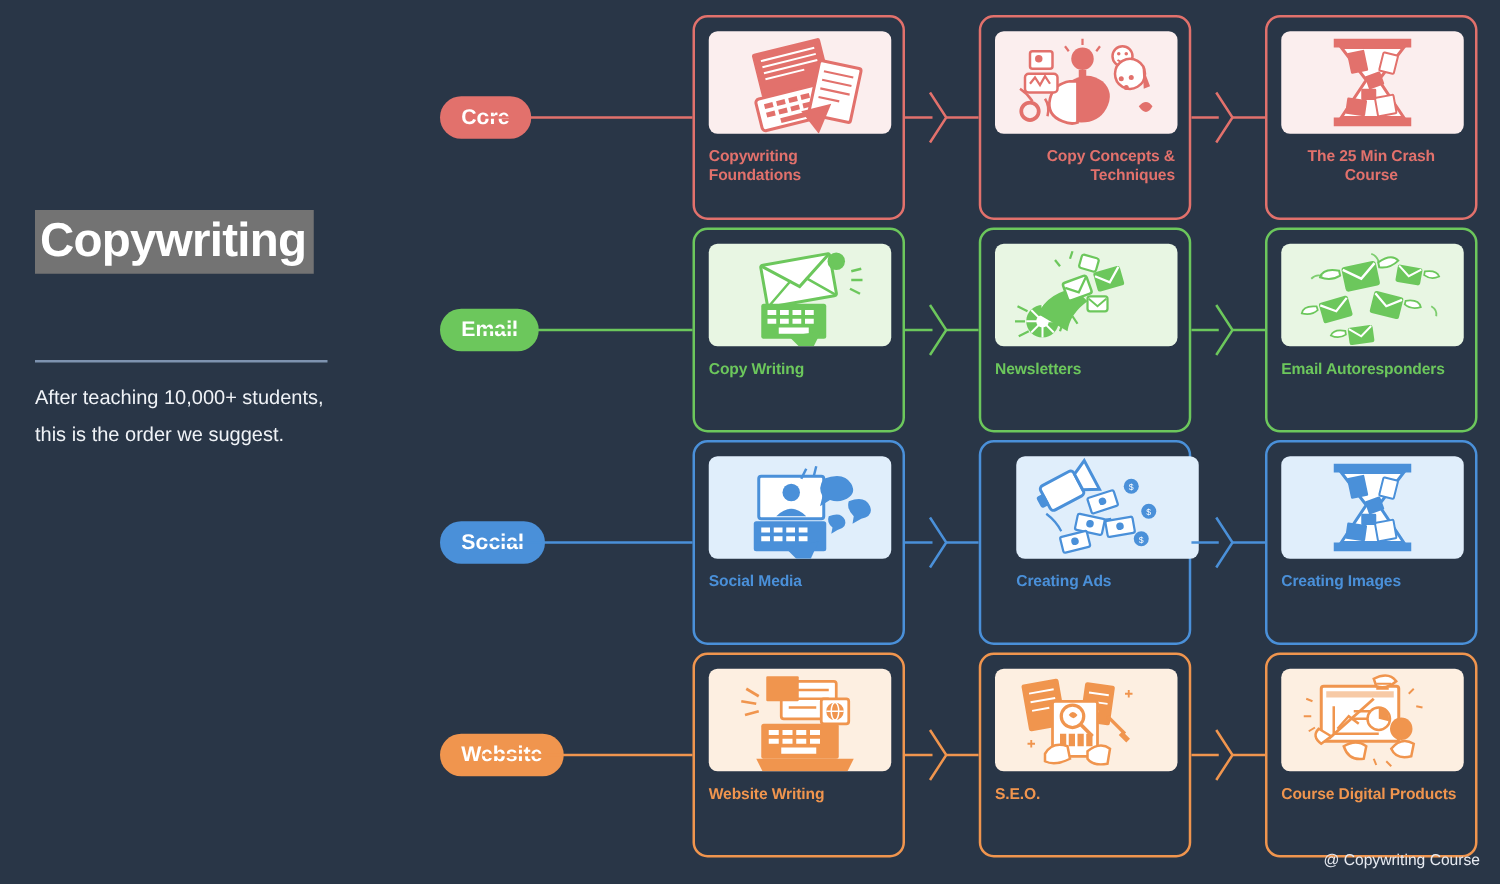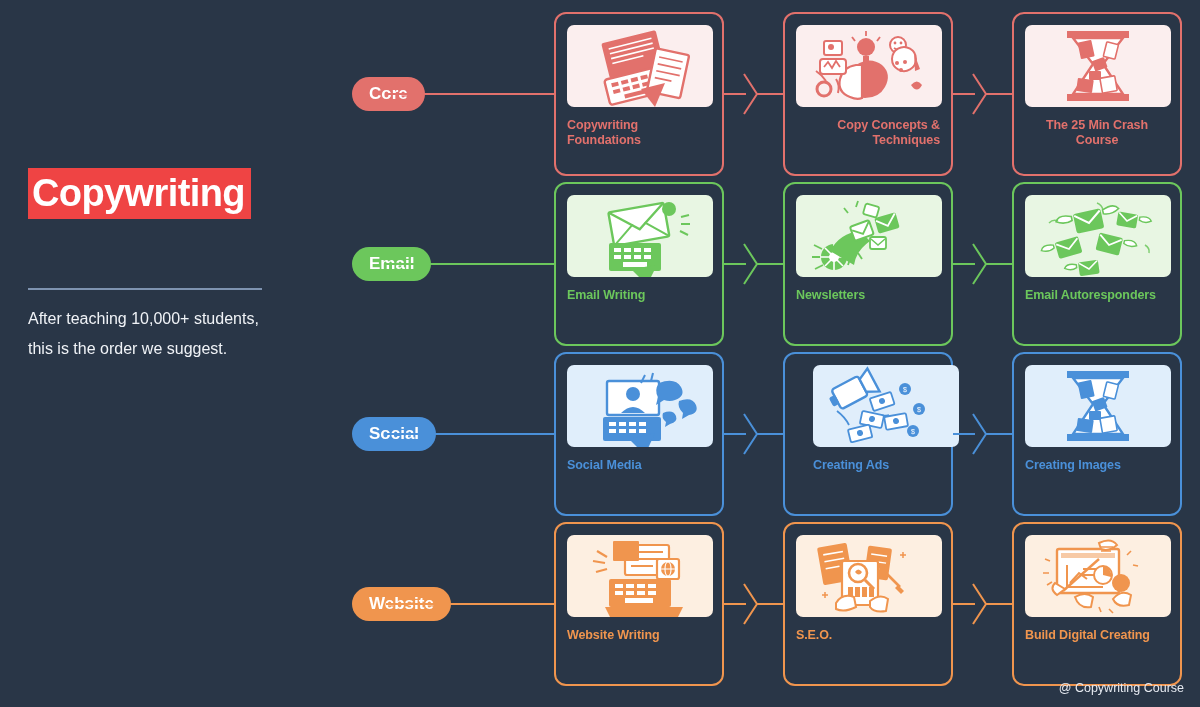--- a/index.html
+++ b/index.html
@@ -25,21 +25,21 @@
   }
 
   #title-block {
     position: absolute;
     left: 28px;
     top: 168px;
   }
 
   .title-line {
     display: inline-block;
-    background: #ef4444;
+    background: #737373;
     color: #ffffff;
     font-size: 38px;
     line-height: 46px;
     font-weight: bold;
     letter-spacing: -0.6px;
     padding: 2px 6px 3px 4px;
   }
   #title-line-2-wrap { display: block; margin-top: 1px; }
 
   #divider {
@@ -313,21 +313,21 @@
           <rect x="21" y="56" width="7" height="4"></rect>
                 <rect x="31" y="56" width="7" height="4"></rect>
           <rect x="41" y="56" width="7" height="4"></rect>
                 <rect x="51" y="56" width="7" height="4"></rect>
           <rect x="30" y="63" width="24" height="5"></rect>
         </g>
         <path d="M38 70 L64 66 L54 86 Z" fill="#6cc75c"></path>
       </g>
           </svg>
         </div>
-        <div class="card-label" style="color: rgb(108, 199, 92);">Email Writing</div>
+        <div class="card-label" style="color: rgb(108, 199, 92);">Copy Writing</div>
       </div>
       <div class="card" data-col="1" style="border-color: rgb(108, 199, 92);">
         <div class="card-thumb" style="background: rgb(232, 246, 227);">
           <svg viewBox="0 0 146 82" xmlns="http://www.w3.org/2000/svg">
       <g transform="translate(16,6)">
         <circle cx="22" cy="56" r="13" fill="#6cc75c"></circle>
         <circle cx="22" cy="56" r="5" fill="#ffffff"></circle>
         <g stroke="#ffffff" stroke-width="1.6">
           <line x1="22" y1="43" x2="22" y2="69"></line>
                 <line x1="9" y1="56" x2="35" y2="56"></line>
@@ -630,21 +630,21 @@
                 <path d="M4 34 l6 0"></path>
                 <path d="M8 46 l5-3"></path>
           <path d="M88 16 l4-4"></path>
                 <path d="M94 26 l5 1"></path>
           <path d="M60 68 l2 5"></path>
                 <path d="M70 70 l4 4"></path>
         </g>
       </g>
           </svg>
         </div>
-        <div class="card-label" style="color: rgb(240, 149, 78);">Build Digital Creating</div>
+        <div class="card-label" style="color: rgb(240, 149, 78);">Course Digital Products</div>
       </div>
       <div class="connector" data-gap="0">
         <svg width="59" height="42" viewBox="0 0 59 42" xmlns="http://www.w3.org/2000/svg">
           <line x1="0" y1="21" x2="22" y2="21" stroke="#f0954e" stroke-width="2"></line>
           <polyline points="20,1 33,21 20,41" fill="none" stroke="#f0954e" stroke-width="2"></polyline>
           <line x1="33" y1="21" x2="59" y2="21" stroke="#f0954e" stroke-width="2"></line>
         </svg>
       </div>
       <div class="connector" data-gap="1">
         <svg width="59" height="42" viewBox="0 0 59 42" xmlns="http://www.w3.org/2000/svg">

